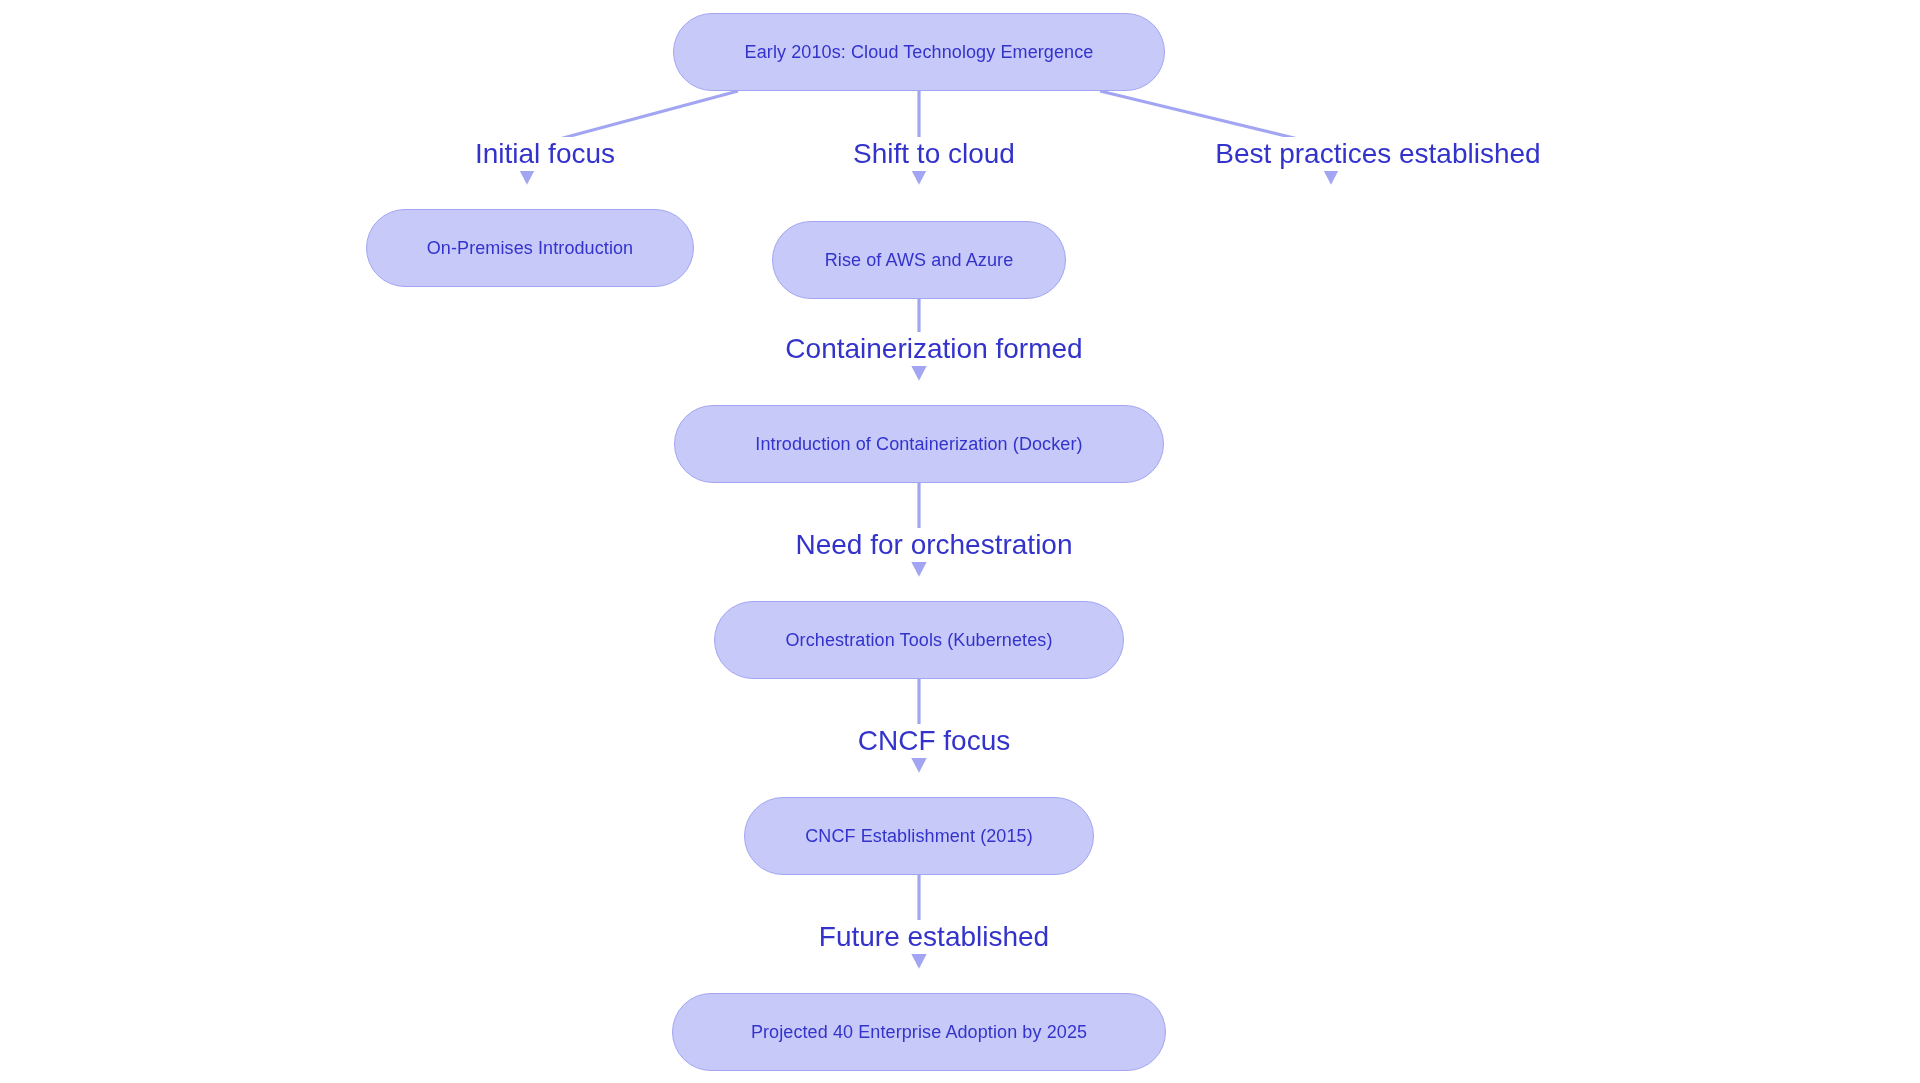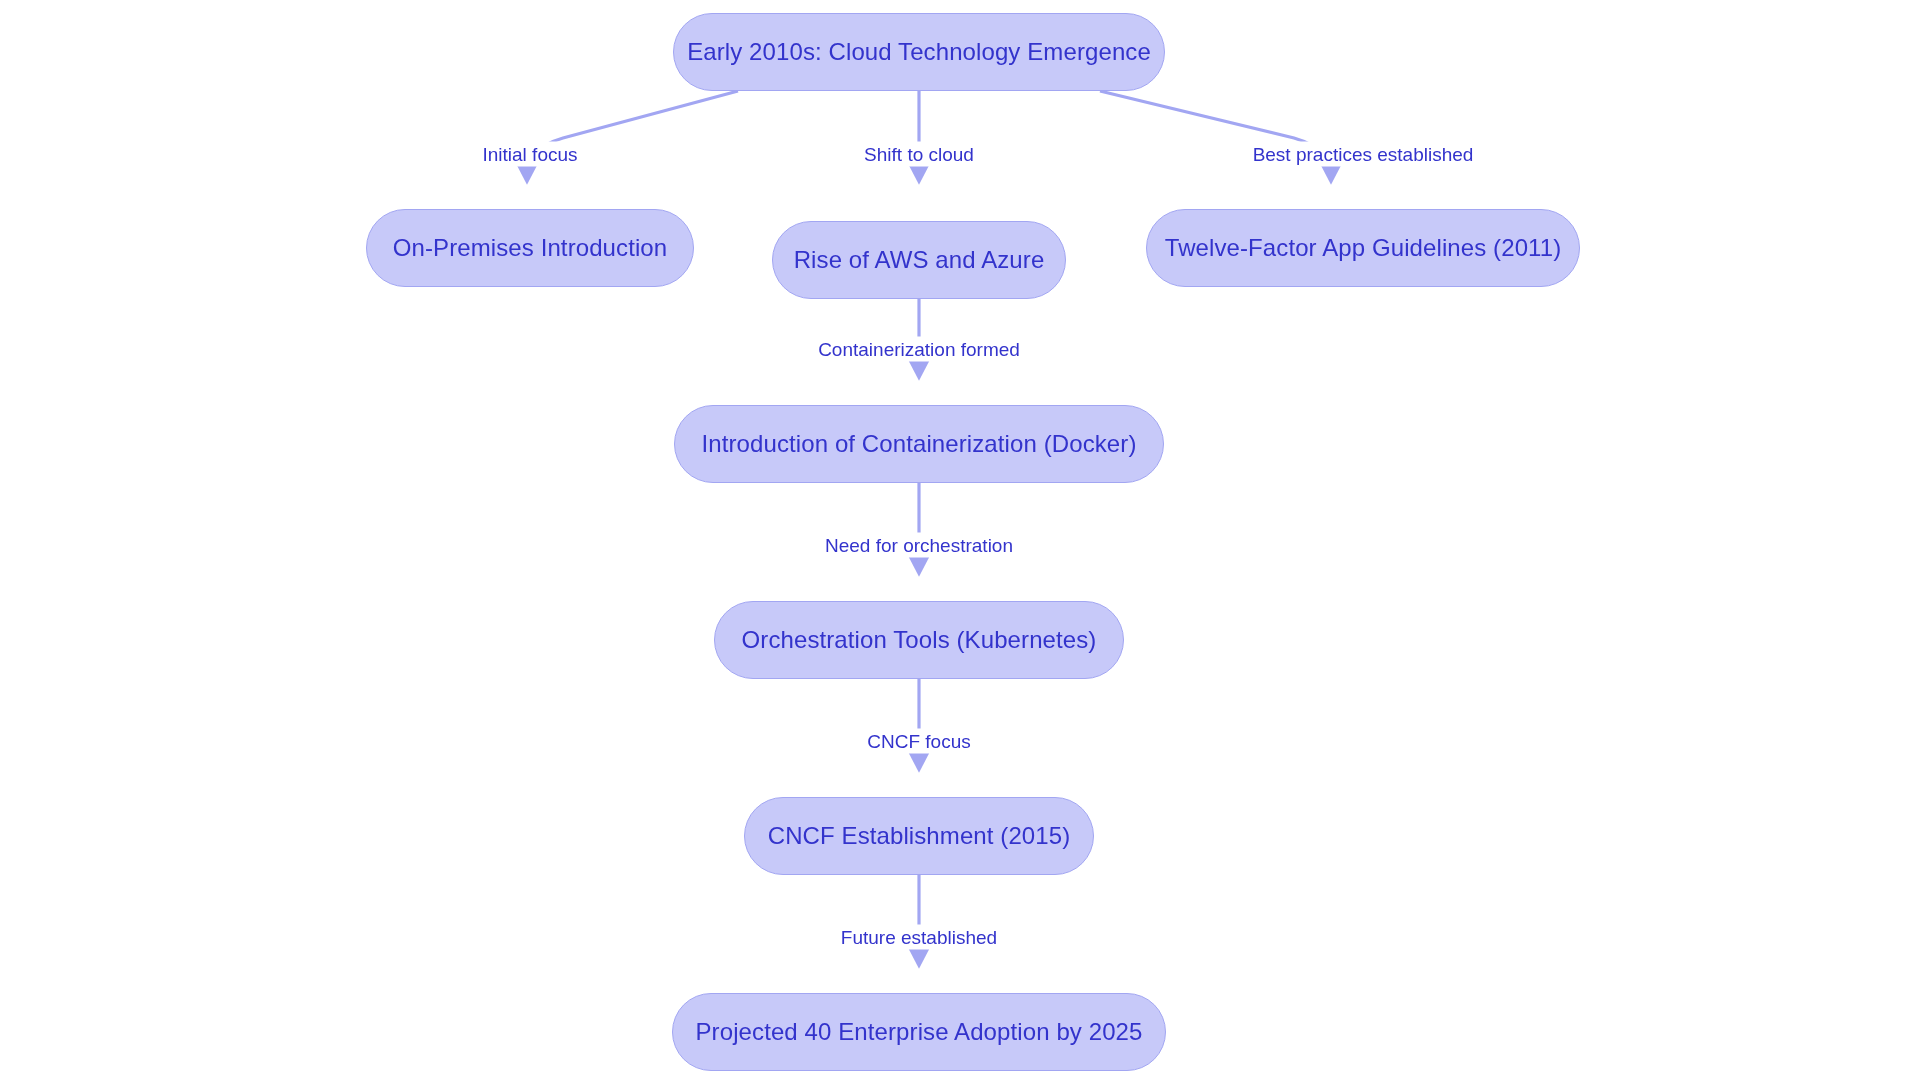--- a/index.html
+++ b/index.html
@@ -38,38 +38,39 @@
   .node {
     position: absolute;
     box-sizing: border-box;
     display: flex;
     align-items: center;
     justify-content: center;
     background: #c7c9f9;
     border: 1.6px solid #a2a6f2;
     border-radius: 999px;
     color: #3333cc;
-    font-size: 24px;
+    font-size: 18px;
     font-weight: 400;
     letter-spacing: 0.1px;
     white-space: nowrap;
     line-height: 1;
     padding: 0 26px;
   }
 
   
   .edge-label {
     position: absolute;
     transform: translate(-50%, -50%);
     background: #ffffff;
     color: #3333cc;
-    font-size: 19px;
+    font-size: 28px;
     line-height: 1;
     white-space: nowrap;
     padding: 3px 5px;
+    margin-left: 15px;
   }
 </style>
 </head>
 <body>
 
 <div id="flow-root">
 
   <svg id="edge-layer" width="1920" height="1083" viewBox="0 0 1920 1083">
     <defs>
       <marker id="arrowhead" markerWidth="9" markerHeight="9" refX="6.2" refY="4.5" orient="auto" markerUnits="strokeWidth">
@@ -97,23 +98,20 @@
   </div>
 
   <div class="node" style="left:366px; top:209px; width:328px; height:78px;">
     <span>On-Premises Introduction</span>
   </div>
 
   <div class="node" style="left:772px; top:209px; width:294px; height:78px;margin-top:12px;">
     <span>Rise of AWS and Azure</span>
   </div>
 
-  <div class="node" style="left:1146px; top:209px; width:434px; height:78px;">
-    <span>Twelve-Factor App Guidelines (2011)</span>
-  </div>
 
   <div class="node" style="left:674px; top:405px; width:490px; height:78px;">
     <span>Introduction of Containerization (Docker)</span>
   </div>
 
   <div class="node" style="left:714px; top:601px; width:410px; height:78px;">
     <span>Orchestration Tools (Kubernetes)</span>
   </div>
 
   <div class="node" style="left:744px; top:797px; width:350px; height:78px;">

